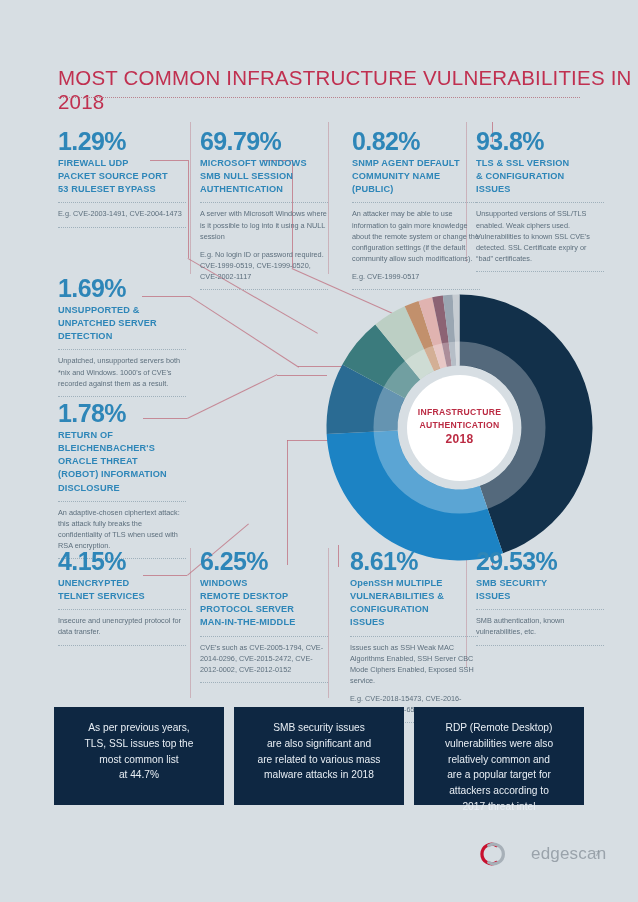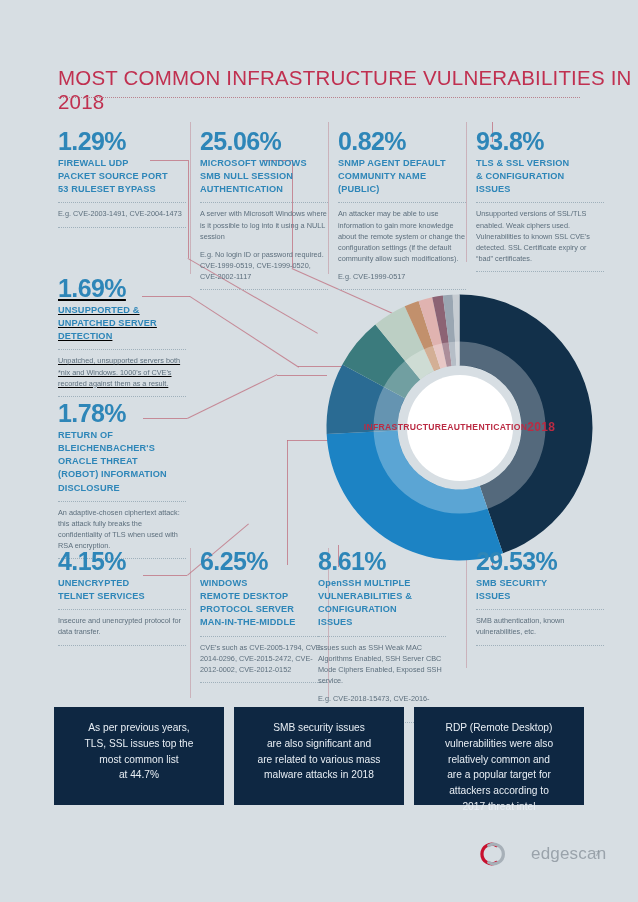--- a/index.html
+++ b/index.html
@@ -61,21 +61,21 @@
 
   
   .donut-wrap {
     position: absolute; left: 322px; top: 290px;
     width: 275px; height: 275px;
   }
   .donut-hole {
     position: absolute; left: 50%; top: 50%;
     width: 106px; height: 106px; margin: -53px 0 0 -53px;
     background: #ffffff; border-radius: 50%;
-    display: flex; flex-direction: row;
+    display: flex; flex-direction: column;
     align-items: center; justify-content: center;
     text-align: center;
   }
   .donut-hole .l1, .donut-hole .l2, .donut-hole .l3 {
     font-size: 8.6px; font-weight: 700; color: #bb2b43;
     letter-spacing: .3px; line-height: 1.45;
   }
   .donut-hole .l3 { font-size: 12px; }
 
   
@@ -172,52 +172,52 @@
     <div class="pct">1.29%</div>
     <div class="name" style="white-space:pre-line;">FIREWALL UDP
 PACKET SOURCE PORT
 53 RULESET BYPASS</div>
     <div class="sep"></div>
     <div class="desc">E.g. CVE-2003-1491, CVE-2004-1473</div>
     <div class="endrule"></div>
   </div>
 
   <div class="stat" style="left:200px; top:128px;">
-    <div class="pct">25.06%</div>
+    <div class="pct">69.79%</div>
     <div class="name" style="white-space:pre-line;">MICROSOFT WINDOWS
 SMB NULL SESSION
 AUTHENTICATION</div>
     <div class="sep"></div>
     <div class="desc">A server with  Microsoft Windows where is it possible to log into it using a NULL session</div>
     <div class="desc">E.g. No login ID or password required. CVE-1999-0519, CVE-1999-0520, CVE-2002-1117</div>
     <div class="endrule"></div>
   </div>
 
-  <div class="stat" style="left:338px; top:128px;">
+  <div class="stat" style="left:352px; top:128px;">
     <div class="pct">0.82%</div>
     <div class="name" style="white-space:pre-line;">SNMP AGENT DEFAULT
 COMMUNITY NAME
 (PUBLIC)</div>
     <div class="sep"></div>
     <div class="desc">An attacker may be able to use information to gain more knowledge about the remote system or change the configuration settings (if the default community allow such modifications).</div>
     <div class="desc">E.g. CVE-1999-0517</div>
     <div class="endrule"></div>
   </div>
 
   <div class="stat" style="left:476px; top:128px;">
     <div class="pct">93.8%</div>
     <div class="name" style="white-space:pre-line;">TLS &amp; SSL VERSION
 &amp; CONFIGURATION
 ISSUES</div>
     <div class="sep"></div>
     <div class="desc">Unsupported versions of SSL/TLS enabled. Weak ciphers used. Vulnerabilities to known SSL CVE's detected. SSL Certificate expiry or “bad” certificates.</div>
     <div class="endrule"></div>
   </div>
 
-  <div class="stat" style="left:58px; top:275px;text-decoration:underline;">
+  <div class="stat" style="left:58px; top:275px;">
     <div class="pct">1.69%</div>
     <div class="name" style="white-space:pre-line;">UNSUPPORTED &amp;
 UNPATCHED SERVER
 DETECTION</div>
     <div class="sep"></div>
     <div class="desc">Unpatched, unsupported servers both *nix and Windows. 1000's of CVE's recorded against them as a result.</div>
     <div class="endrule"></div>
   </div>
 
   <div class="stat" style="left:58px; top:400px;">
@@ -245,21 +245,21 @@
     <div class="pct">6.25%</div>
     <div class="name" style="white-space:pre-line;">WINDOWS
 REMOTE DESKTOP
 PROTOCOL SERVER
 MAN-IN-THE-MIDDLE</div>
     <div class="sep"></div>
     <div class="desc">CVE's such as CVE-2005-1794, CVE-2014-0296, CVE-2015-2472, CVE-2012-0002, CVE-2012-0152</div>
     <div class="endrule"></div>
   </div>
 
-  <div class="stat" style="left:318px; top:548px;">
+  <div class="stat" style="left:350px; top:548px;">
     <div class="pct">8.61%</div>
     <div class="name mixed" style="white-space:pre-line;">OpenSSH MULTIPLE
 VULNERABILITIES &amp;
 CONFIGURATION
 ISSUES</div>
     <div class="sep"></div>
     <div class="desc">Issues such as SSH Weak MAC Algorithms Enabled, SSH Server CBC Mode Ciphers Enabled, Exposed SSH service.</div>
     <div class="desc">E.g. CVE-2018-15473, CVE-2016-6210, CVE-2016-6515</div>
     <div class="endrule"></div>
   </div>

